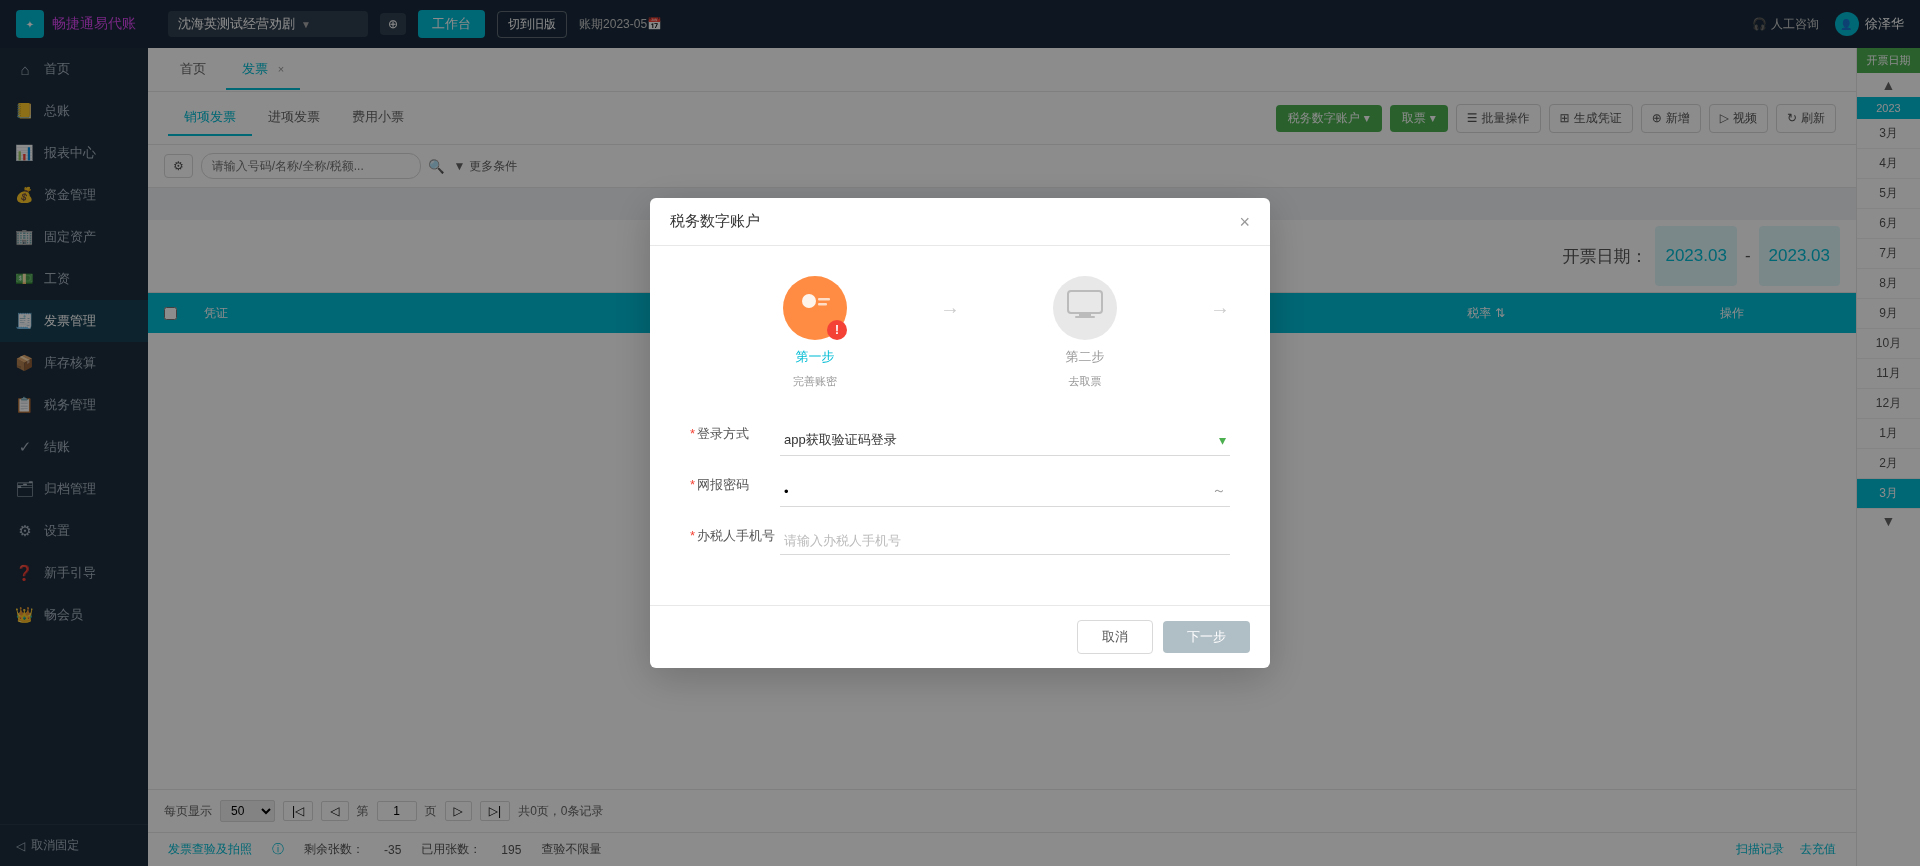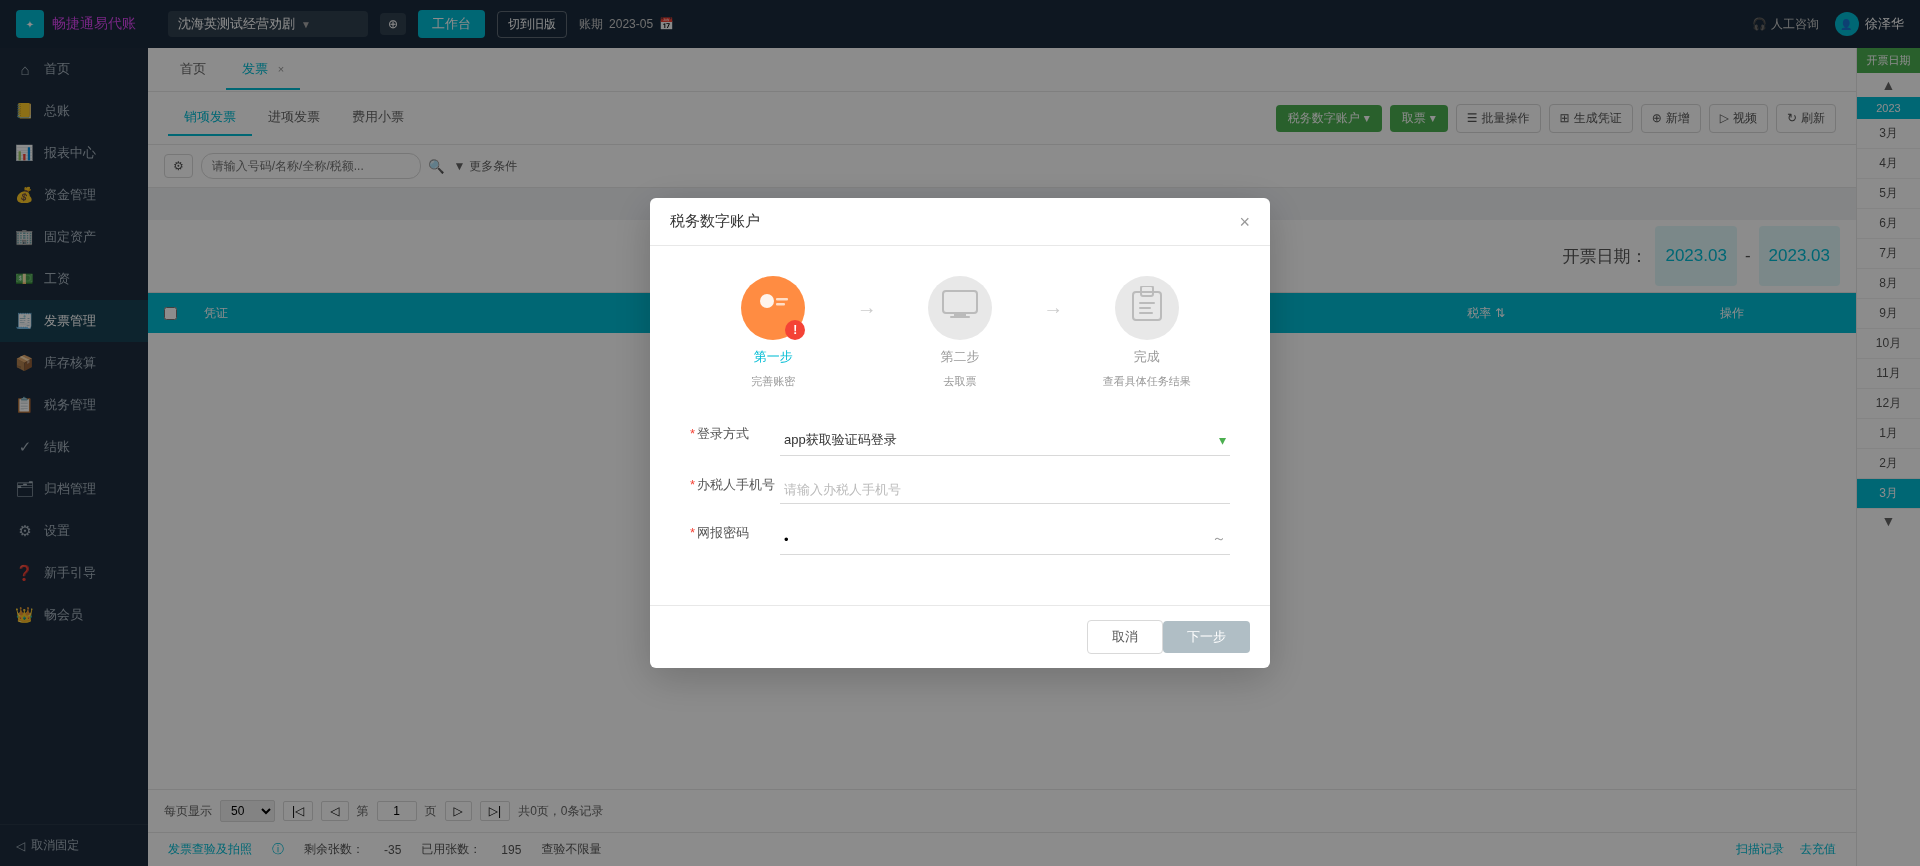--- a/index.html
+++ b/index.html
@@ -12,21 +12,21 @@
     }
     .logo-area { display: flex; align-items: center; gap: 8px; min-width: 140px; }
     .logo-icon { width: 28px; height: 28px; background: #00bcd4; border-radius: 4px; display: flex; align-items: center; justify-content: center; font-size: 10px; color: #fff; }
     .logo-text { font-size: 14px; color: #d946ef; white-space: nowrap; }
     .company-selector { display: flex; align-items: center; gap: 6px; background: rgba(255,255,255,0.1); border-radius: 4px; padding: 4px 10px; cursor: pointer; min-width: 200px; }
     .company-name { font-size: 13px; color: #fff; }
     .chevron-down { color: #aaa; font-size: 10px; }
     .header-icon-btn { background: rgba(255,255,255,0.1); border: none; border-radius: 4px; color: #fff; padding: 4px 8px; cursor: pointer; font-size: 12px; }
     .workbench-btn { background: #00bcd4; border: none; border-radius: 4px; color: #fff; padding: 5px 14px; cursor: pointer; font-size: 13px; }
     .switch-old-btn { background: transparent; border: 1px solid rgba(255,255,255,0.3); border-radius: 4px; color: #fff; padding: 4px 10px; cursor: pointer; font-size: 12px; }
-    .period-info { color: #ccc; font-size: 12px; display: flex; align-items: center; gap: 6px; }
+    .period-info { color: #ccc; font-size: 12px; display: flex; align-items: center; }
     .header-right { margin-left: auto; display: flex; align-items: center; gap: 16px; }
     .help-btn { display: flex; align-items: center; gap: 4px; color: #ccc; cursor: pointer; font-size: 12px; }
     .user-info { display: flex; align-items: center; gap: 6px; color: #fff; cursor: pointer; font-size: 13px; }
     .user-avatar { width: 24px; height: 24px; background: #00bcd4; border-radius: 50%; display: flex; align-items: center; justify-content: center; font-size: 10px; }
 
     
     .app-body { display: flex; height: calc(866px - 48px); }
 
     
     .sidebar { width: 148px; background: #1e2d3e; display: flex; flex-direction: column; overflow: hidden; flex-shrink: 0; }
@@ -88,21 +88,21 @@
 
     
     .overlay { position: fixed; top: 0; left: 0; width: 100%; height: 100%; background: rgba(0,0,0,0.45); z-index: 100; display: flex; align-items: center; justify-content: center; }
 
     
     .dialog { background: #fff; border-radius: 6px; width: 620px; box-shadow: 0 10px 40px rgba(0,0,0,0.2); overflow: hidden; }
     .dialog-header { display: flex; align-items: center; justify-content: space-between; padding: 14px 20px; border-bottom: 1px solid #e8e8e8; }
     .dialog-title { font-size: 15px; font-weight: 500; color: #333; }
     .dialog-close { background: none; border: none; font-size: 18px; color: #999; cursor: pointer; line-height: 1; }
     .dialog-body { padding: 30px 40px; }
-    .dialog-footer { padding: 14px 20px; border-top: 1px solid #e8e8e8; display: flex; align-items: center; justify-content: flex-end; }
+    .dialog-footer { padding: 14px 20px; border-top: 1px solid #e8e8e8; display: flex; align-items: center; justify-content: flex-end; gap: 10px; }
 
     
     .steps-row { display: flex; align-items: flex-start; justify-content: center; gap: 0; margin-bottom: 36px; }
     .step { display: flex; flex-direction: column; align-items: center; gap: 8px; flex: 1; }
     .step-icon-wrap { width: 64px; height: 64px; border-radius: 50%; display: flex; align-items: center; justify-content: center; font-size: 28px; position: relative; }
     .step-icon-wrap.active { background: #ff8c42; }
     .step-icon-wrap.inactive { background: #e8e8e8; }
     .step-error-badge { position: absolute; bottom: 0; right: 0; width: 20px; height: 20px; background: #f44336; border-radius: 50%; display: flex; align-items: center; justify-content: center; color: #fff; font-size: 12px; font-weight: bold; }
     .step-arrow { display: flex; align-items: center; padding-top: 20px; color: #ccc; font-size: 20px; }
     .step-title { font-size: 13px; color: #00bcd4; font-weight: 500; }
@@ -439,57 +439,42 @@
             </span>
           </div>
           <span class="step-title inactive">第二步</span>
           <span class="step-desc">去取票</span>
         </div>
 
         <div class="step-arrow">
           <span>→</span>
         </div>
 
-        <div class="step">
-          <div class="step-icon-wrap inactive">
-            <span style="font-size:32px;color:#bbb;">
-              <svg width="32" height="36" viewBox="0 0 32 36">
-                <rect x="2" y="6" width="28" height="28" rx="3" fill="none" stroke="#bbb" stroke-width="2"></rect>
-                <rect x="10" y="0" width="12" height="10" rx="2" fill="none" stroke="#bbb" stroke-width="2"></rect>
-                <rect x="8" y="16" width="16" height="2" rx="1" fill="#bbb"></rect>
-                <rect x="8" y="21" width="12" height="2" rx="1" fill="#bbb"></rect>
-                <rect x="8" y="26" width="14" height="2" rx="1" fill="#bbb"></rect>
-              </svg>
-            </span>
-          </div>
-          <span class="step-title inactive">完成</span>
-          <span class="step-desc">查看具体任务结果</span>
-        </div>
       </div>
 
       <div class="form-row">
         <span class="form-label required">登录方式</span>
         <div class="form-select-wrap">
           <span class="form-select-val">app获取验证码登录</span>
           <span class="form-select-arrow">▾</span>
         </div>
       </div>
 
       <div class="form-row">
-        <span class="form-label required">办税人手机号</span>
-        <input class="form-input" placeholder="请输入办税人手机号" style="">
-      </div>
-
-      <div class="form-row">
         <span class="form-label required">网报密码</span>
         <div class="form-password-wrap">
           <input type="password" class="form-password-input" value="a" style="">
           <span class="form-eye-icon">～</span>
         </div>
       </div>
 
+      <div class="form-row">
+        <span class="form-label required">办税人手机号</span>
+        <input class="form-input" placeholder="请输入办税人手机号" style="">
+      </div>
+
     </div>
     <div class="dialog-footer">
       <button class="btn-cancel">取消</button>
       <button class="btn-next">下一步</button>
     </div>
   </div>
 </div>
 
 </body></html>

